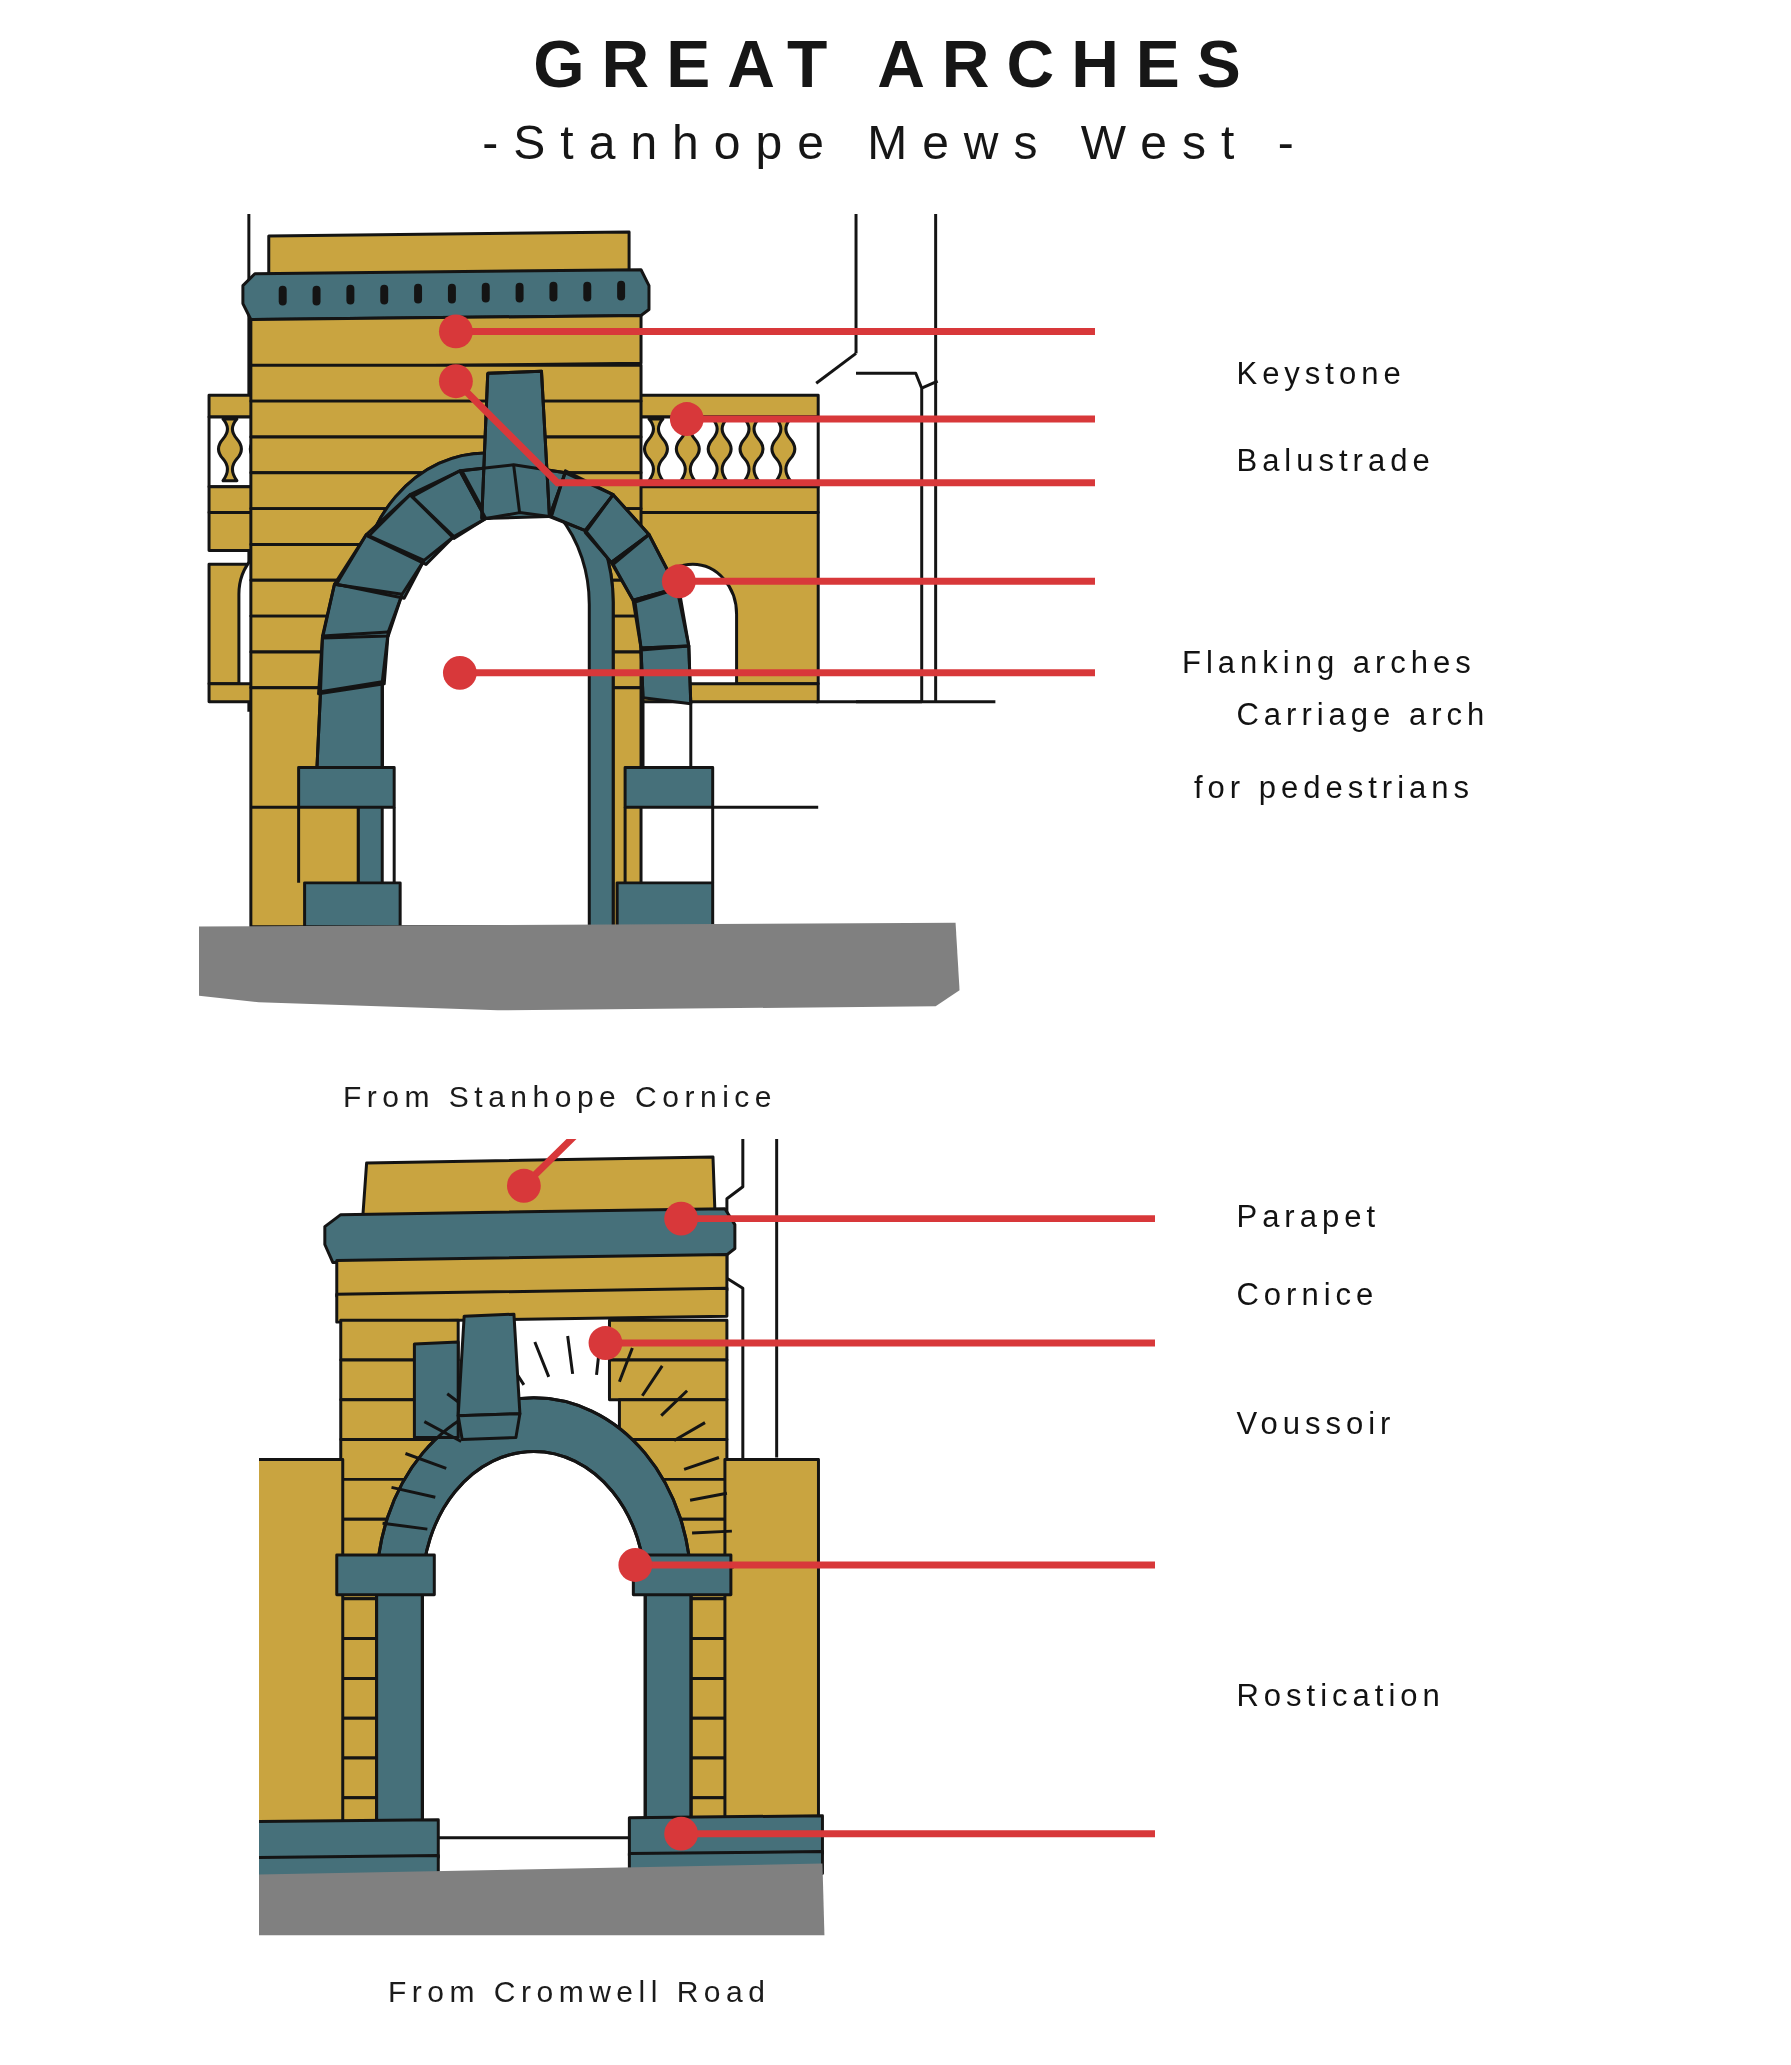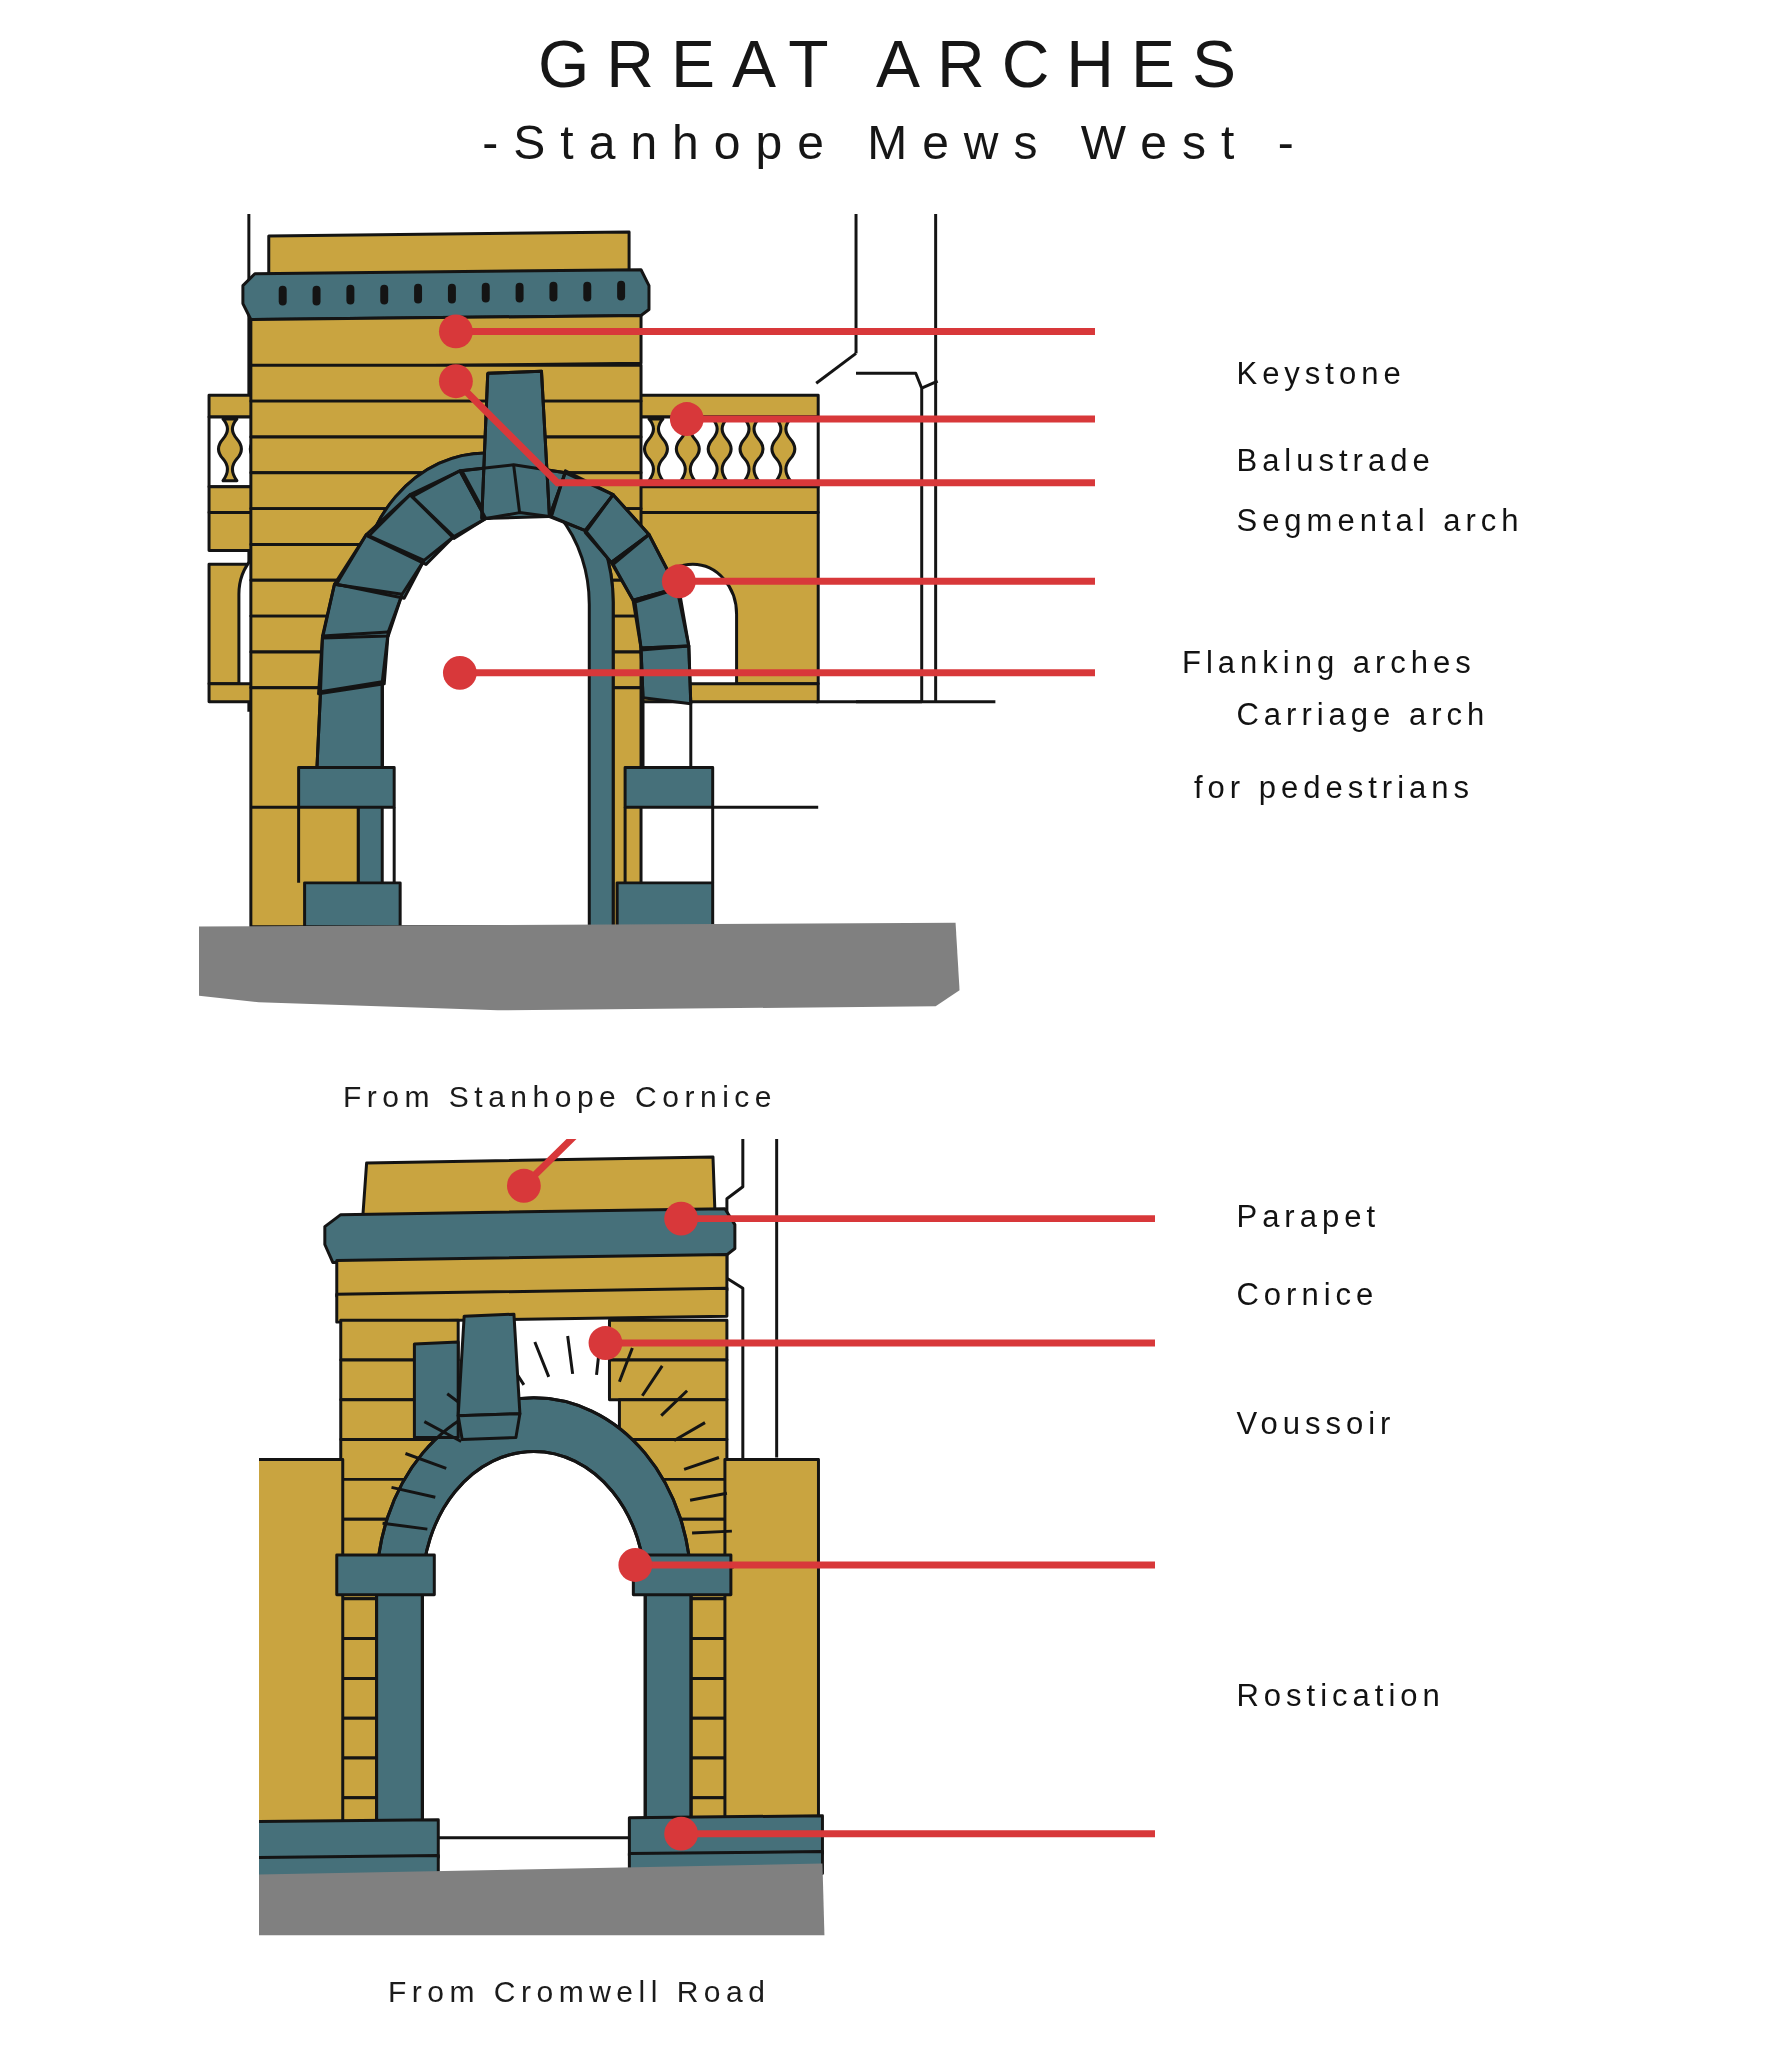--- a/index.html
+++ b/index.html
@@ -1,20 +1,20 @@
 <!DOCTYPE html>
 <html><head>
 <meta charset="utf-8">
 <style>
   html,body{margin:0;padding:0;background:#ffffff;}
   body{width:1791px;height:2066px;font-family:"Liberation Sans",sans-serif;color:#111;overflow:hidden;}
   .page{position:relative;width:1791px;height:2066px;background:#fff;}
 
   .title-block{position:absolute;top:30px;left:0;width:1791px;text-align:center;}
-  .title-main{font-size:66px;letter-spacing:17px;font-weight:400;color:#161616;line-height:1.05;white-space:pre;}
+  .title-main{font-size:66px;letter-spacing:17px;font-weight:700;color:#161616;line-height:1.05;white-space:pre;}
   .title-sub{font-size:48px;letter-spacing:15px;font-weight:400;color:#161616;line-height:1.25;margin-top:14px;white-space:pre;}
 
   .caption{position:absolute;font-size:30px;letter-spacing:5.5px;color:#1b1b1b;white-space:pre;}
   #caption-top{top:1080px;left:343px;}
   #caption-bottom{top:1975px;left:388px;}
 
   .lbl{position:absolute;font-size:31px;letter-spacing:5px;color:#121212;white-space:pre;line-height:1.35;}
 
   svg{display:block;}
   .fig{position:absolute;}
@@ -181,23 +181,20 @@
     </g>
   </svg>
   </div>
 
   <div class="lbl" style="top:398px;left:1182px;">
     <span>Balustrade</span>
   </div>
   <div class="lbl" style="top:311px;left:1182px;">
     <span>Keystone</span>
   </div>
-  <div class="lbl" style="top:458px;left:1182px;">
-    <span>Segmental arch</span>
-  </div>
   <div class="lbl" style="top:558px;left:1182px;">
     <div>Flanking arches</div>
     <div style="padding-left:12px;">for pedestrians</div>
   </div>
   <div class="lbl" style="top:652px;left:1182px;">
     <span>Carriage arch</span>
   </div>
 
   <div class="caption" id="caption-top">From Stanhope Cornice</div>
 

